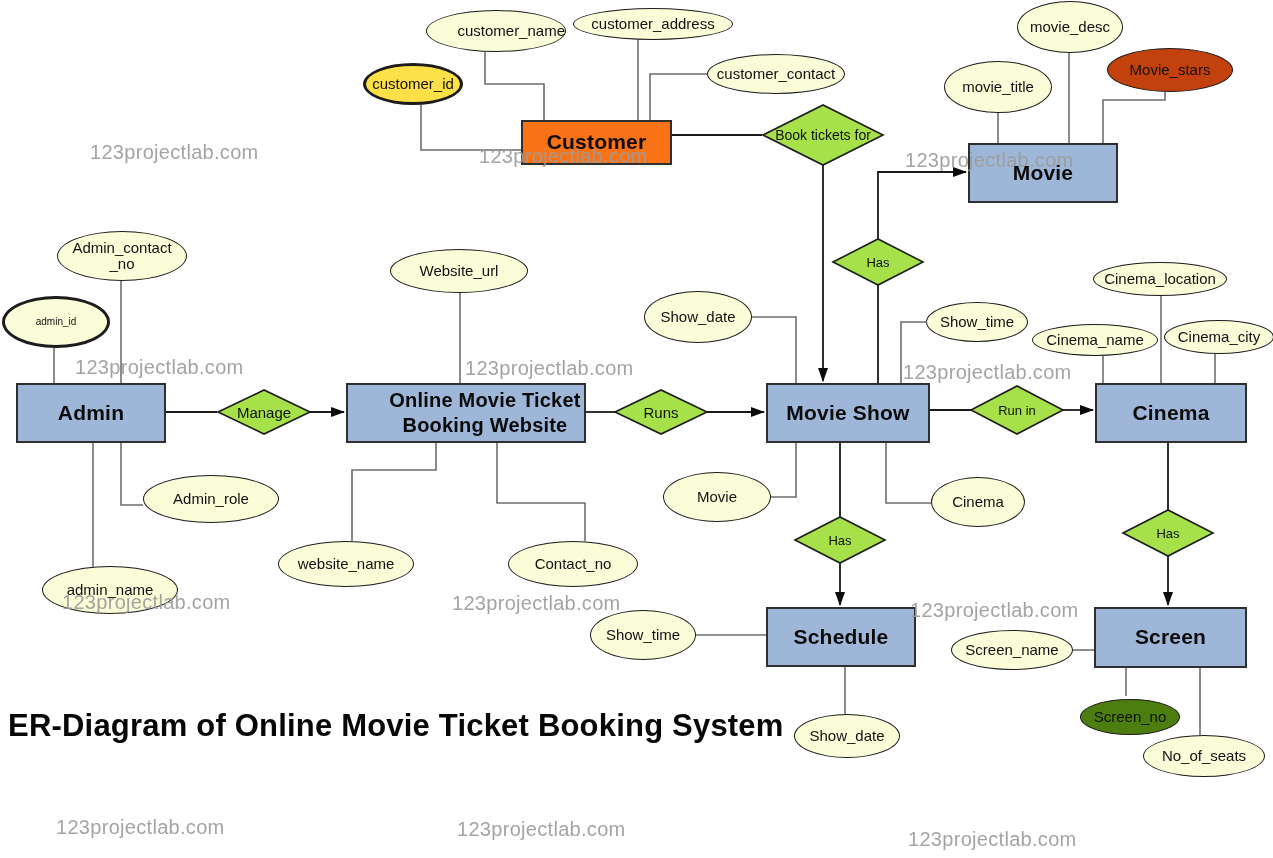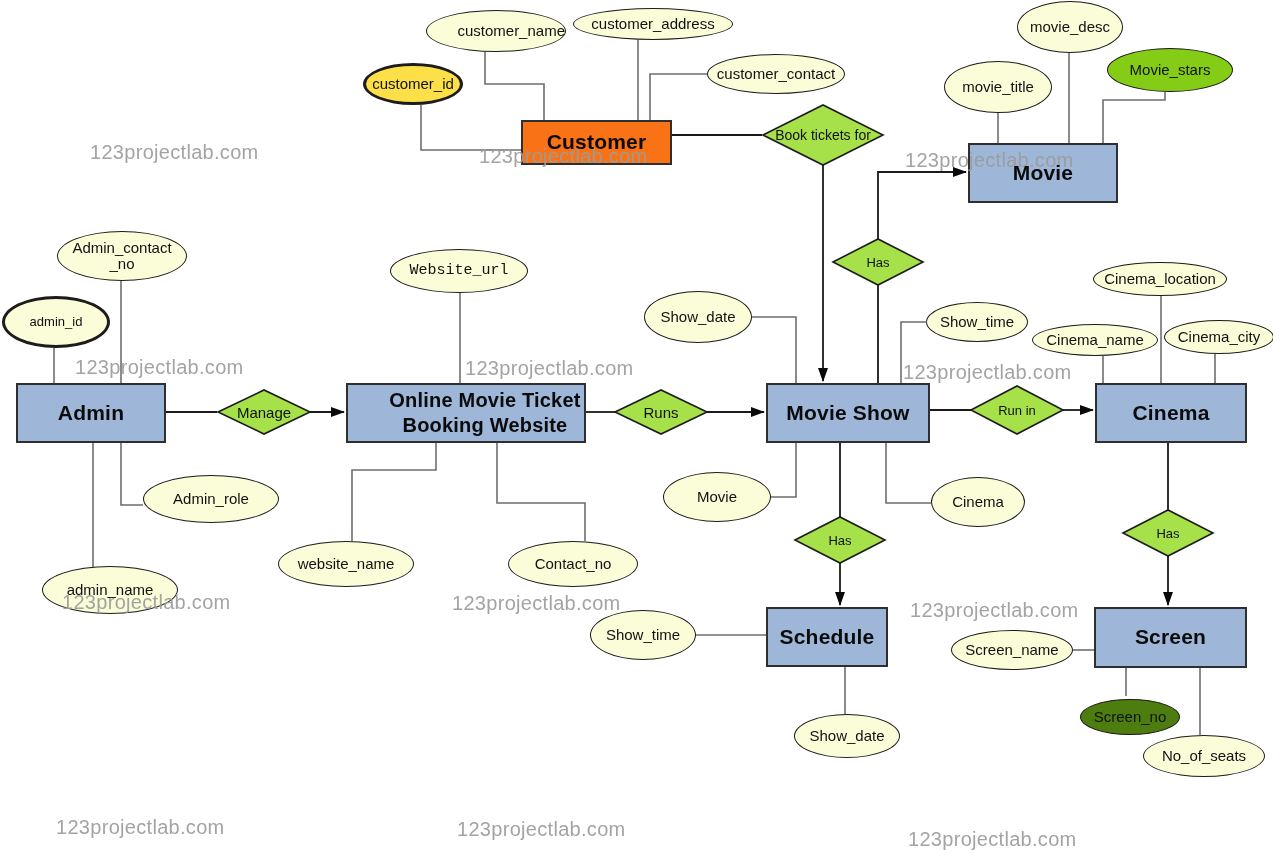--- a/index.html
+++ b/index.html
@@ -113,21 +113,21 @@
       <div class="entity" style="left: 346px; top: 383px; width: 240px; height: 60px; background: rgb(158, 182, 216); padding-left: 38px;">
         <div class="lbl" style="font-size: 20px;">Online Movie Ticket
 Booking Website</div>
       </div>
       <div class="entity" style="left: 766px; top: 383px; width: 164px; height: 60px; background: rgb(158, 182, 216);">
         <div class="lbl" style="font-size: 21px;">Movie Show</div>
       </div>
       <div class="entity" style="left: 1095px; top: 383px; width: 152px; height: 60px; background: rgb(158, 182, 216);">
         <div class="lbl" style="font-size: 21px;">Cinema</div>
       </div>
-      <div class="entity" style="left: 766px; top: 607px; width: 122px; height: 60px; background: rgb(158, 182, 216);">
+      <div class="entity" style="left: 766px; top: 607px; width: 150px; height: 60px; background: rgb(158, 182, 216);">
         <div class="lbl" style="font-size: 21px;">Schedule</div>
       </div>
       <div class="entity" style="left: 1094px; top: 607px; width: 153px; height: 61px; background: rgb(158, 182, 216);">
         <div class="lbl" style="font-size: 21px;">Screen</div>
       </div>
       <div class="attr" style="left: 426px; top: 10px; width: 140px; height: 42px; background: rgb(250, 253, 216); justify-content: flex-end;">
         <div class="lbl" style="font-size: 15px;">customer_name</div>
       </div>
       <div class="attr" style="left: 573px; top: 8px; width: 160px; height: 32px; background: rgb(250, 253, 216);">
         <div class="lbl" style="font-size: 15px;">customer_address</div>
@@ -137,38 +137,38 @@
       </div>
       <div class="attr key" style="left: 363px; top: 63px; width: 100px; height: 42px; background: #fde047;">
         <div class="lbl" style="font-size: 15px;">customer_id</div>
       </div>
       <div class="attr" style="left: 1017px; top: 1px; width: 106px; height: 52px; background: rgb(250, 253, 216);">
         <div class="lbl" style="font-size: 15px;">movie_desc</div>
       </div>
       <div class="attr" style="left: 944px; top: 61px; width: 108px; height: 52px; background: rgb(250, 253, 216);">
         <div class="lbl" style="font-size: 15px;">movie_title</div>
       </div>
-      <div class="attr" style="left: 1107px; top: 48px; width: 126px; height: 44px; background: #84cc16;">
+      <div class="attr" style="left: 1107px; top: 48px; width: 126px; height: 44px; background: #c2410c;">
         <div class="lbl" style="font-size: 15px;">Movie_stars</div>
       </div>
       <div class="attr" style="left: 57px; top: 231px; width: 130px; height: 50px; background: rgb(250, 253, 216);">
         <div class="lbl" style="font-size: 15px;">Admin_contact
 _no</div>
       </div>
       <div class="attr key" style="left: 2px; top: 296px; width: 108px; height: 52px; background: rgb(250, 253, 216);">
-        <div class="lbl" style="font-size: 13px;">admin_id</div>
+        <div class="lbl" style="font-size: 10px;">admin_id</div>
       </div>
       <div class="attr" style="left: 143px; top: 475px; width: 136px; height: 48px; background: rgb(250, 253, 216);">
         <div class="lbl" style="font-size: 15px;">Admin_role</div>
       </div>
       <div class="attr" style="left: 42px; top: 566px; width: 136px; height: 48px; background: rgb(250, 253, 216);">
         <div class="lbl" style="font-size: 15px;">admin_name</div>
       </div>
       <div class="attr" style="left: 390px; top: 249px; width: 138px; height: 44px; background: rgb(250, 253, 216);">
-        <div class="lbl" style="font-size: 15px; font-family: Liberation Mono, monospace;">Website_url</div>
+        <div class="lbl" style="font-size: 15px;">Website_url</div>
       </div>
       <div class="attr" style="left: 278px; top: 541px; width: 136px; height: 46px; background: rgb(250, 253, 216);">
         <div class="lbl" style="font-size: 15px;">website_name</div>
       </div>
       <div class="attr" style="left: 508px; top: 541px; width: 130px; height: 46px; background: rgb(250, 253, 216);">
         <div class="lbl" style="font-size: 15px;">Contact_no</div>
       </div>
       <div class="attr" style="left: 644px; top: 291px; width: 108px; height: 52px; background: rgb(250, 253, 216);">
         <div class="lbl" style="font-size: 15px;">Show_date</div>
       </div>
@@ -223,13 +223,14 @@
       <div class="watermark" style="left: 465px; top: 357px;">123projectlab.com</div>
       <div class="watermark" style="left: 903px; top: 361px;">123projectlab.com</div>
       <div class="watermark" style="left: 62px; top: 591px;">123projectlab.com</div>
       <div class="watermark" style="left: 452px; top: 592px;">123projectlab.com</div>
       <div class="watermark" style="left: 910px; top: 599px;">123projectlab.com</div>
       <div class="watermark" style="left: 56px; top: 816px;">123projectlab.com</div>
       <div class="watermark" style="left: 457px; top: 818px;">123projectlab.com</div>
       <div class="watermark" style="left: 908px; top: 828px;">123projectlab.com</div>
     </div>
 
+  <div id="title">ER-Diagram of Online Movie Ticket Booking System</div>
 </div>
 
 </body></html>

